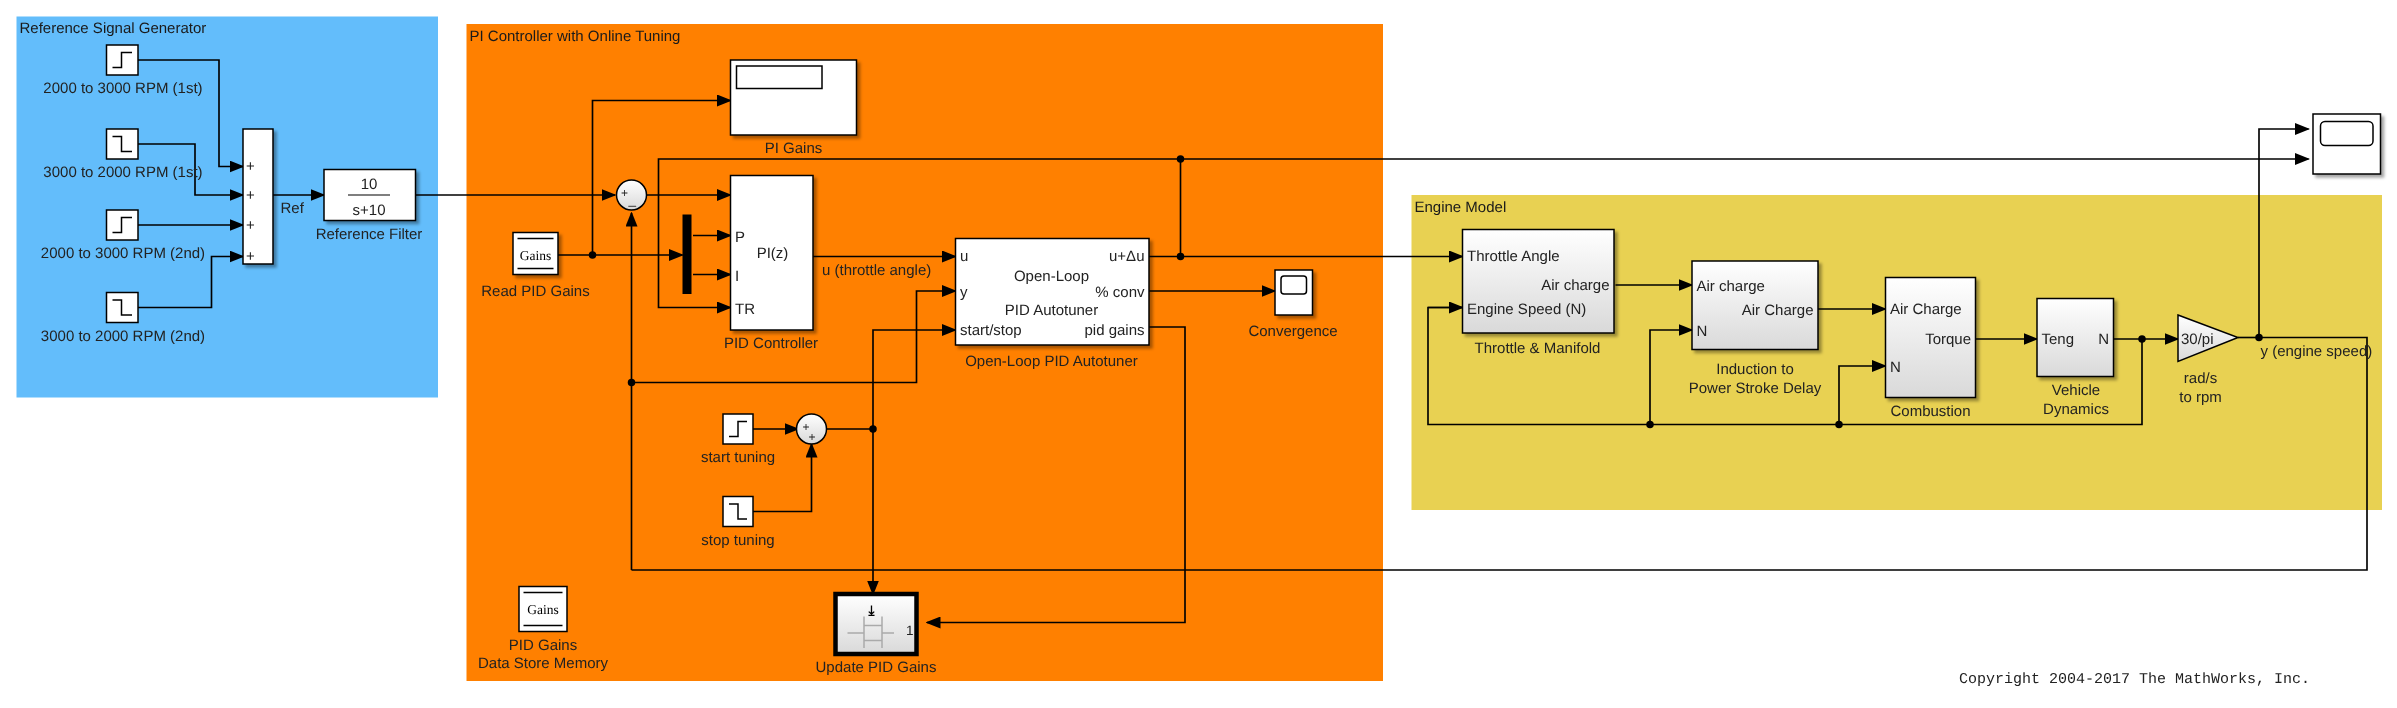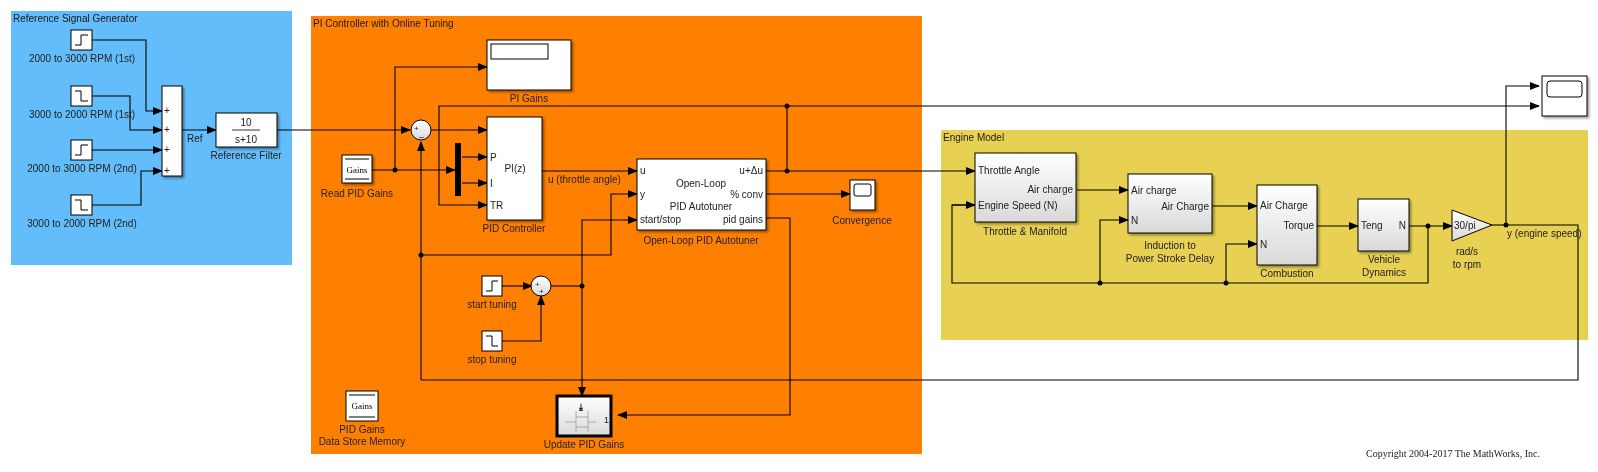--- a/index.html
+++ b/index.html
@@ -6,21 +6,21 @@
   body { width: 1598px; height: 472px; overflow: hidden; position: relative;
          font-family: "Liberation Sans", sans-serif; }
   svg { position: absolute; left: 0; top: 0; }
   .lbl { font-family: "Liberation Sans", sans-serif; font-size: 10px; fill: #222; }
   .area-title { font-family: "Liberation Sans", sans-serif; font-size: 10px; fill: #1a1a1a; }
   .blk { fill: #ffffff; stroke: #000; stroke-width: 1; }
   .blkg { stroke: #000; stroke-width: 1; }
   .wire { fill: none; stroke: #000; stroke-width: 1.1; }
   .dot { fill: #000; }
   .copyright { position: absolute; right: 58px; top: 448px; font-size: 10px; color: #222;
-               font-family: Liberation Serif, serif; }
+               font-family: Liberation Mono, monospace; }
 </style>
 </head>
 <body>
 
 <svg width="1598" height="472" viewBox="0 0 1598 472">
   <defs>
     <marker id="arr" markerWidth="10" markerHeight="8" refX="9" refY="4" orient="auto" markerUnits="userSpaceOnUse">
       <path d="M0,0 L10,4 L0,8 Z" fill="#000"></path>
     </marker>
     <linearGradient id="gblk" x1="0" y1="0" x2="0" y2="1">

